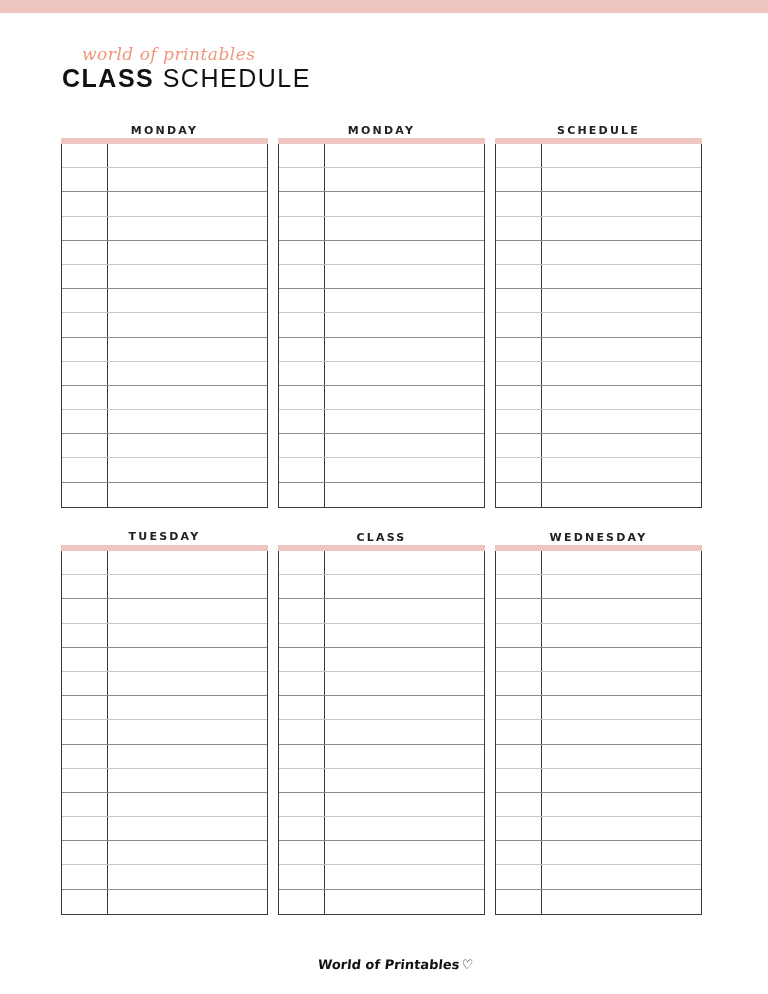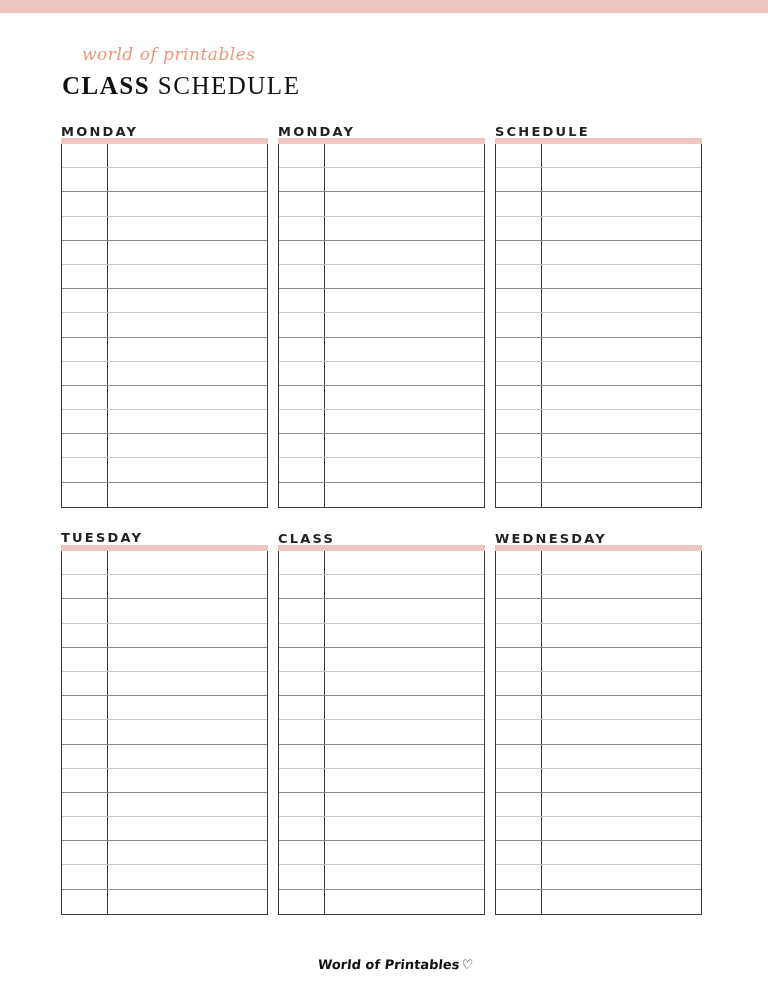--- a/index.html
+++ b/index.html
@@ -1,23 +1,23 @@
 <!DOCTYPE html>
 <html><head>
 <meta charset="utf-8">
 <style>
   html, body { margin: 0; padding: 0; background: #ffffff; }
   body { width: 768px; height: 994px; position: relative; overflow: hidden; font-family: "Liberation Sans", sans-serif; }
   .top-bar { position: absolute; left: 0; top: 0; width: 768px; height: 13px; background: #efc5c1; }
   .brand-script { position: absolute; left: 82px; top: 44px; font-family: "DejaVu Serif", serif; font-style: italic; font-size: 17px; color: #f0967c; letter-spacing: 0.5px; }
-  .title { position: absolute; left: 62px; top: 72px; font-family: Liberation Serif, serif; font-size: 25px; letter-spacing: 1.5px; color: #111; white-space: nowrap; }
+  .title { position: absolute; left: 62px; top: 64px; font-family: Liberation Sans, sans-serif; font-size: 25px; letter-spacing: 1.5px; color: #111; white-space: nowrap; }
   .title .bold { font-weight: bold; }
   .title .light { font-weight: normal; }
   .section { position: absolute; width: 207px; }
-  .section .label { position: absolute; left: 0; width: 100%; font-family: "DejaVu Sans", sans-serif; font-weight: bold; font-size: 13px; letter-spacing: 2.2px; color: #222; }
+  .section .label { position: absolute; left: 0; width: 100%; text-align: center; font-family: "DejaVu Sans", sans-serif; font-weight: bold; font-size: 11px; letter-spacing: 2.2px; color: #222; }
   .section .bar { position: absolute; left: 0; width: 100%; height: 6px; background: #efc5c1; }
   .section .grid { position: absolute; left: 0; width: 205px; border: 1.5px solid #3a3a3a; border-top: none; box-sizing: content-box; }
   .section .grid .row { display: flex; height: 24.2px; box-sizing: border-box; border-bottom: 1px solid #c8c8c8; }
   .section .grid .row.dark { border-bottom-color: #8a8a8a; }
   .section .grid .row:last-child { border-bottom: none; }
   .section .grid .time { width: 46px; border-right: 1.5px solid #3a3a3a; box-sizing: border-box; }
   .section .grid .desc { flex: 1; }
   .footer-logo { position: absolute; left: 318px; top: 957px; font-family: "DejaVu Sans", sans-serif; font-weight: bold; font-size: 13px; color: #111; white-space: nowrap; transform: skewX(-6deg); }
   .footer-logo .heart { font-weight: normal; font-size: 13px; margin-left: 2px; }
 </style>

